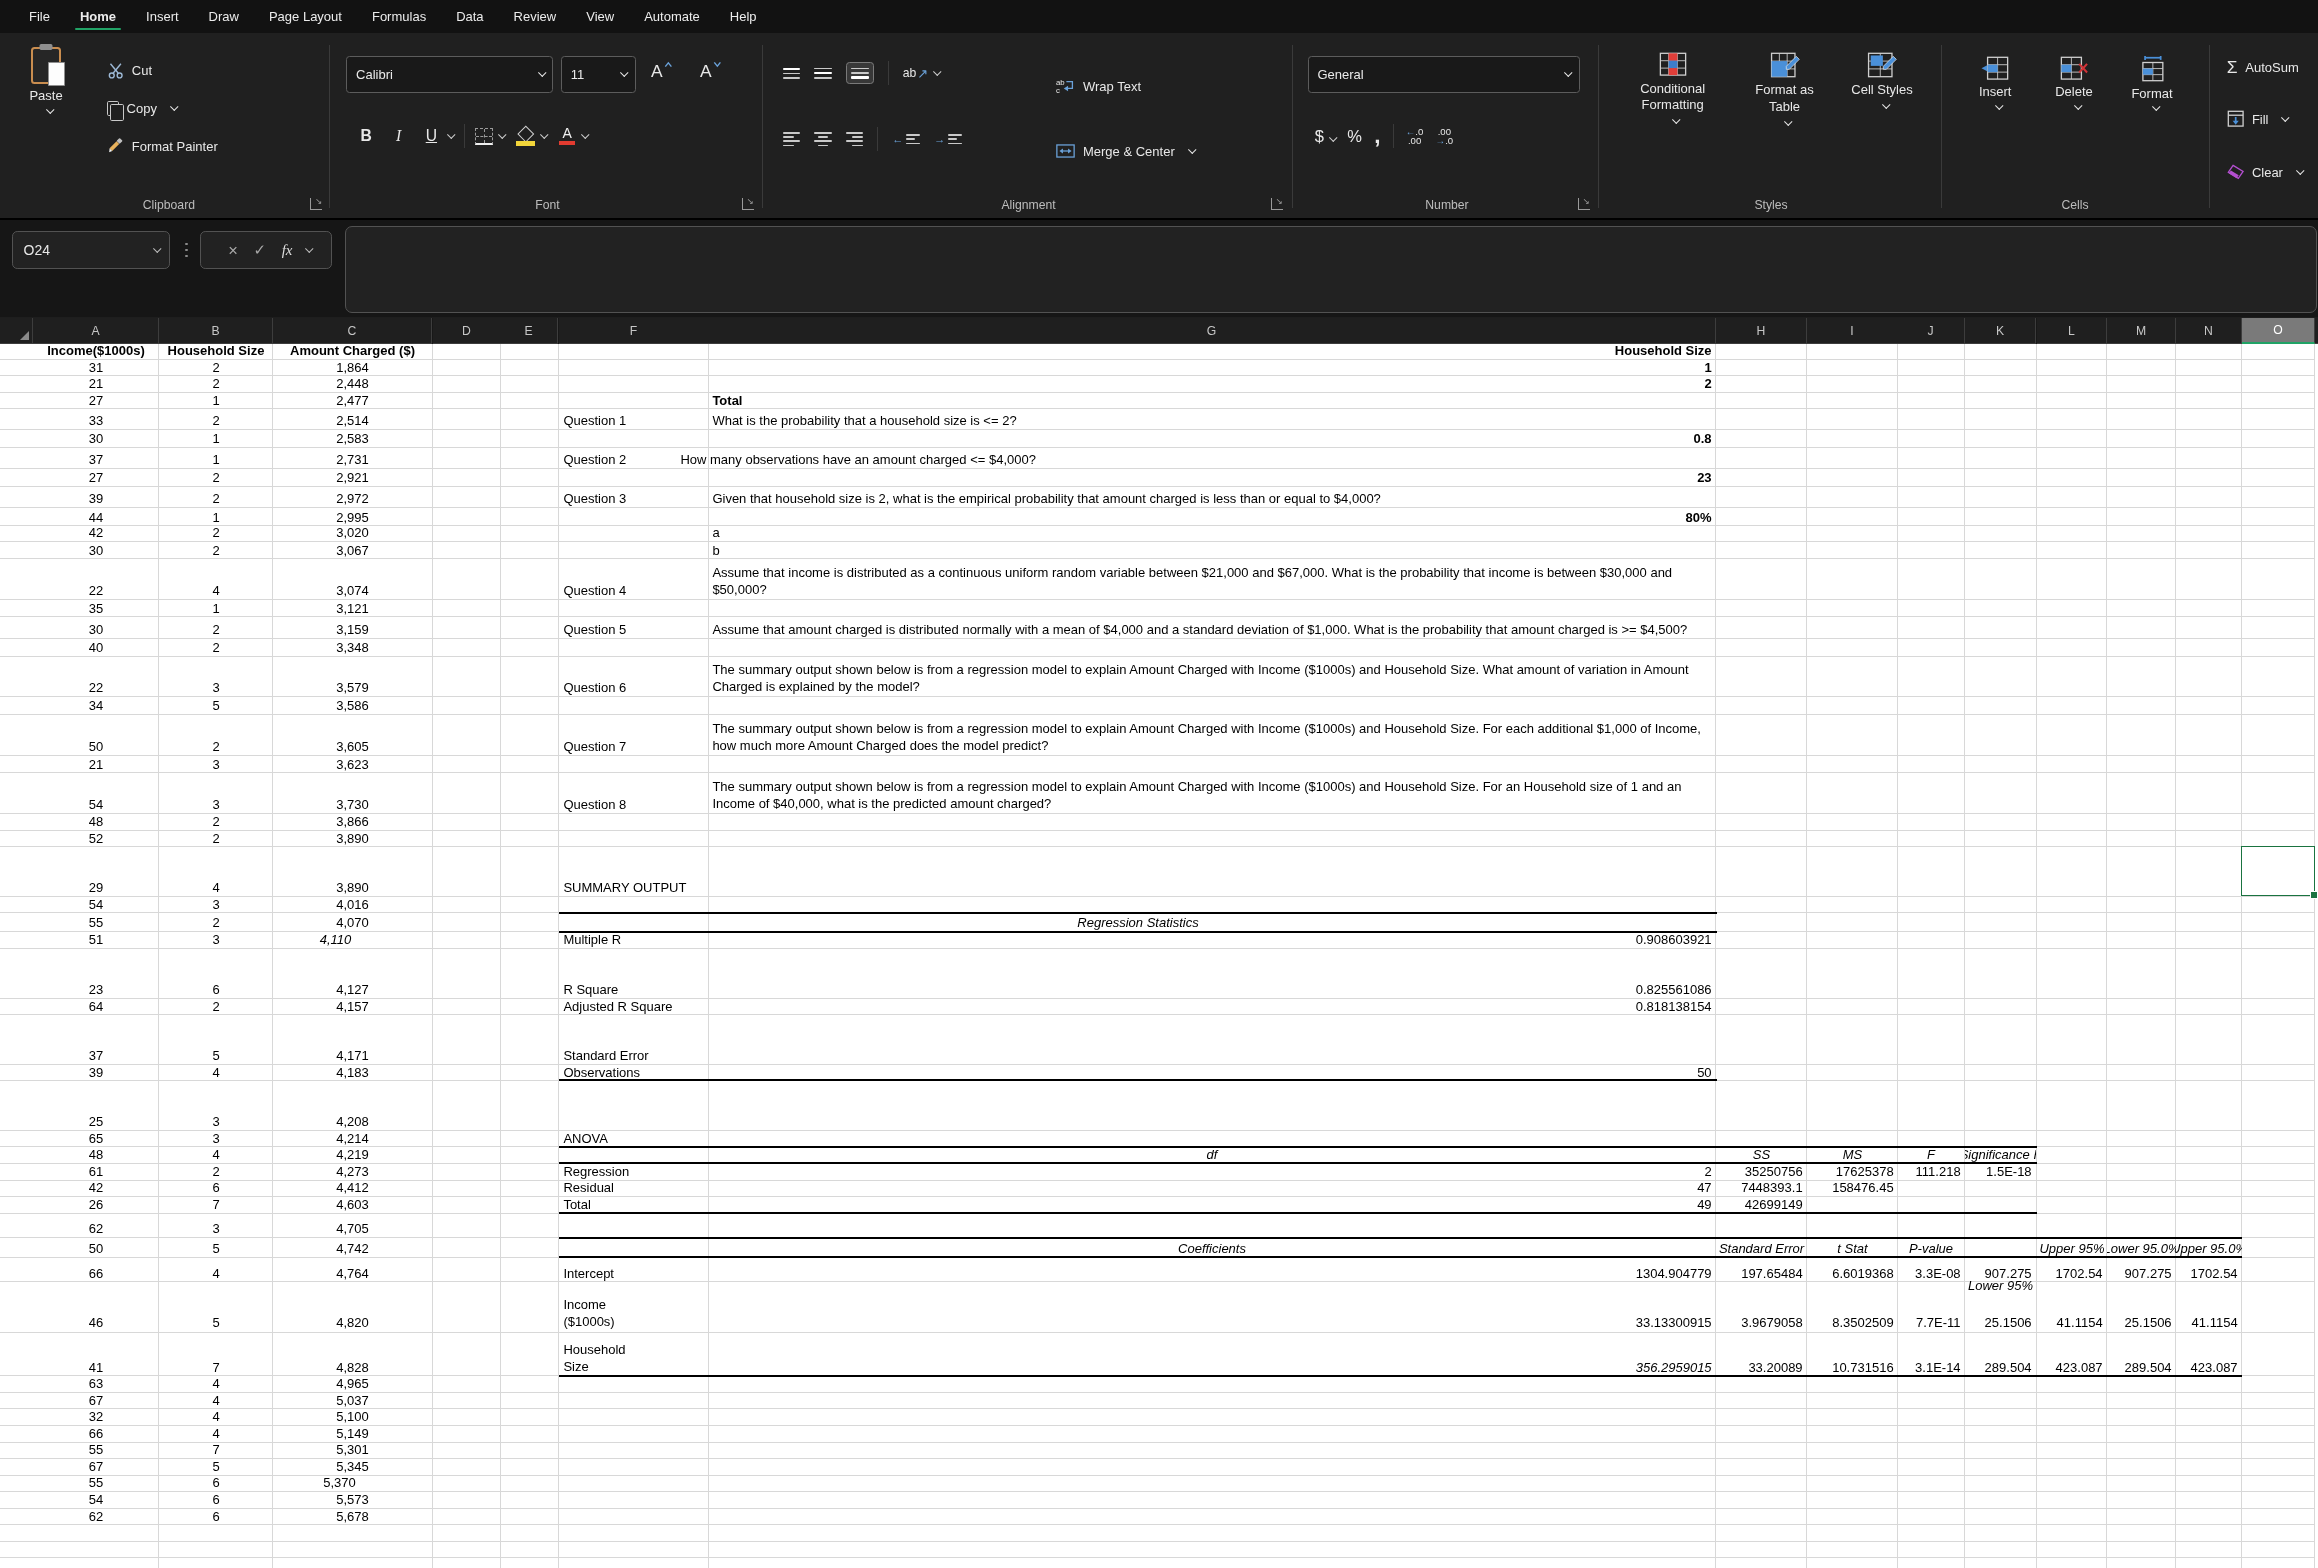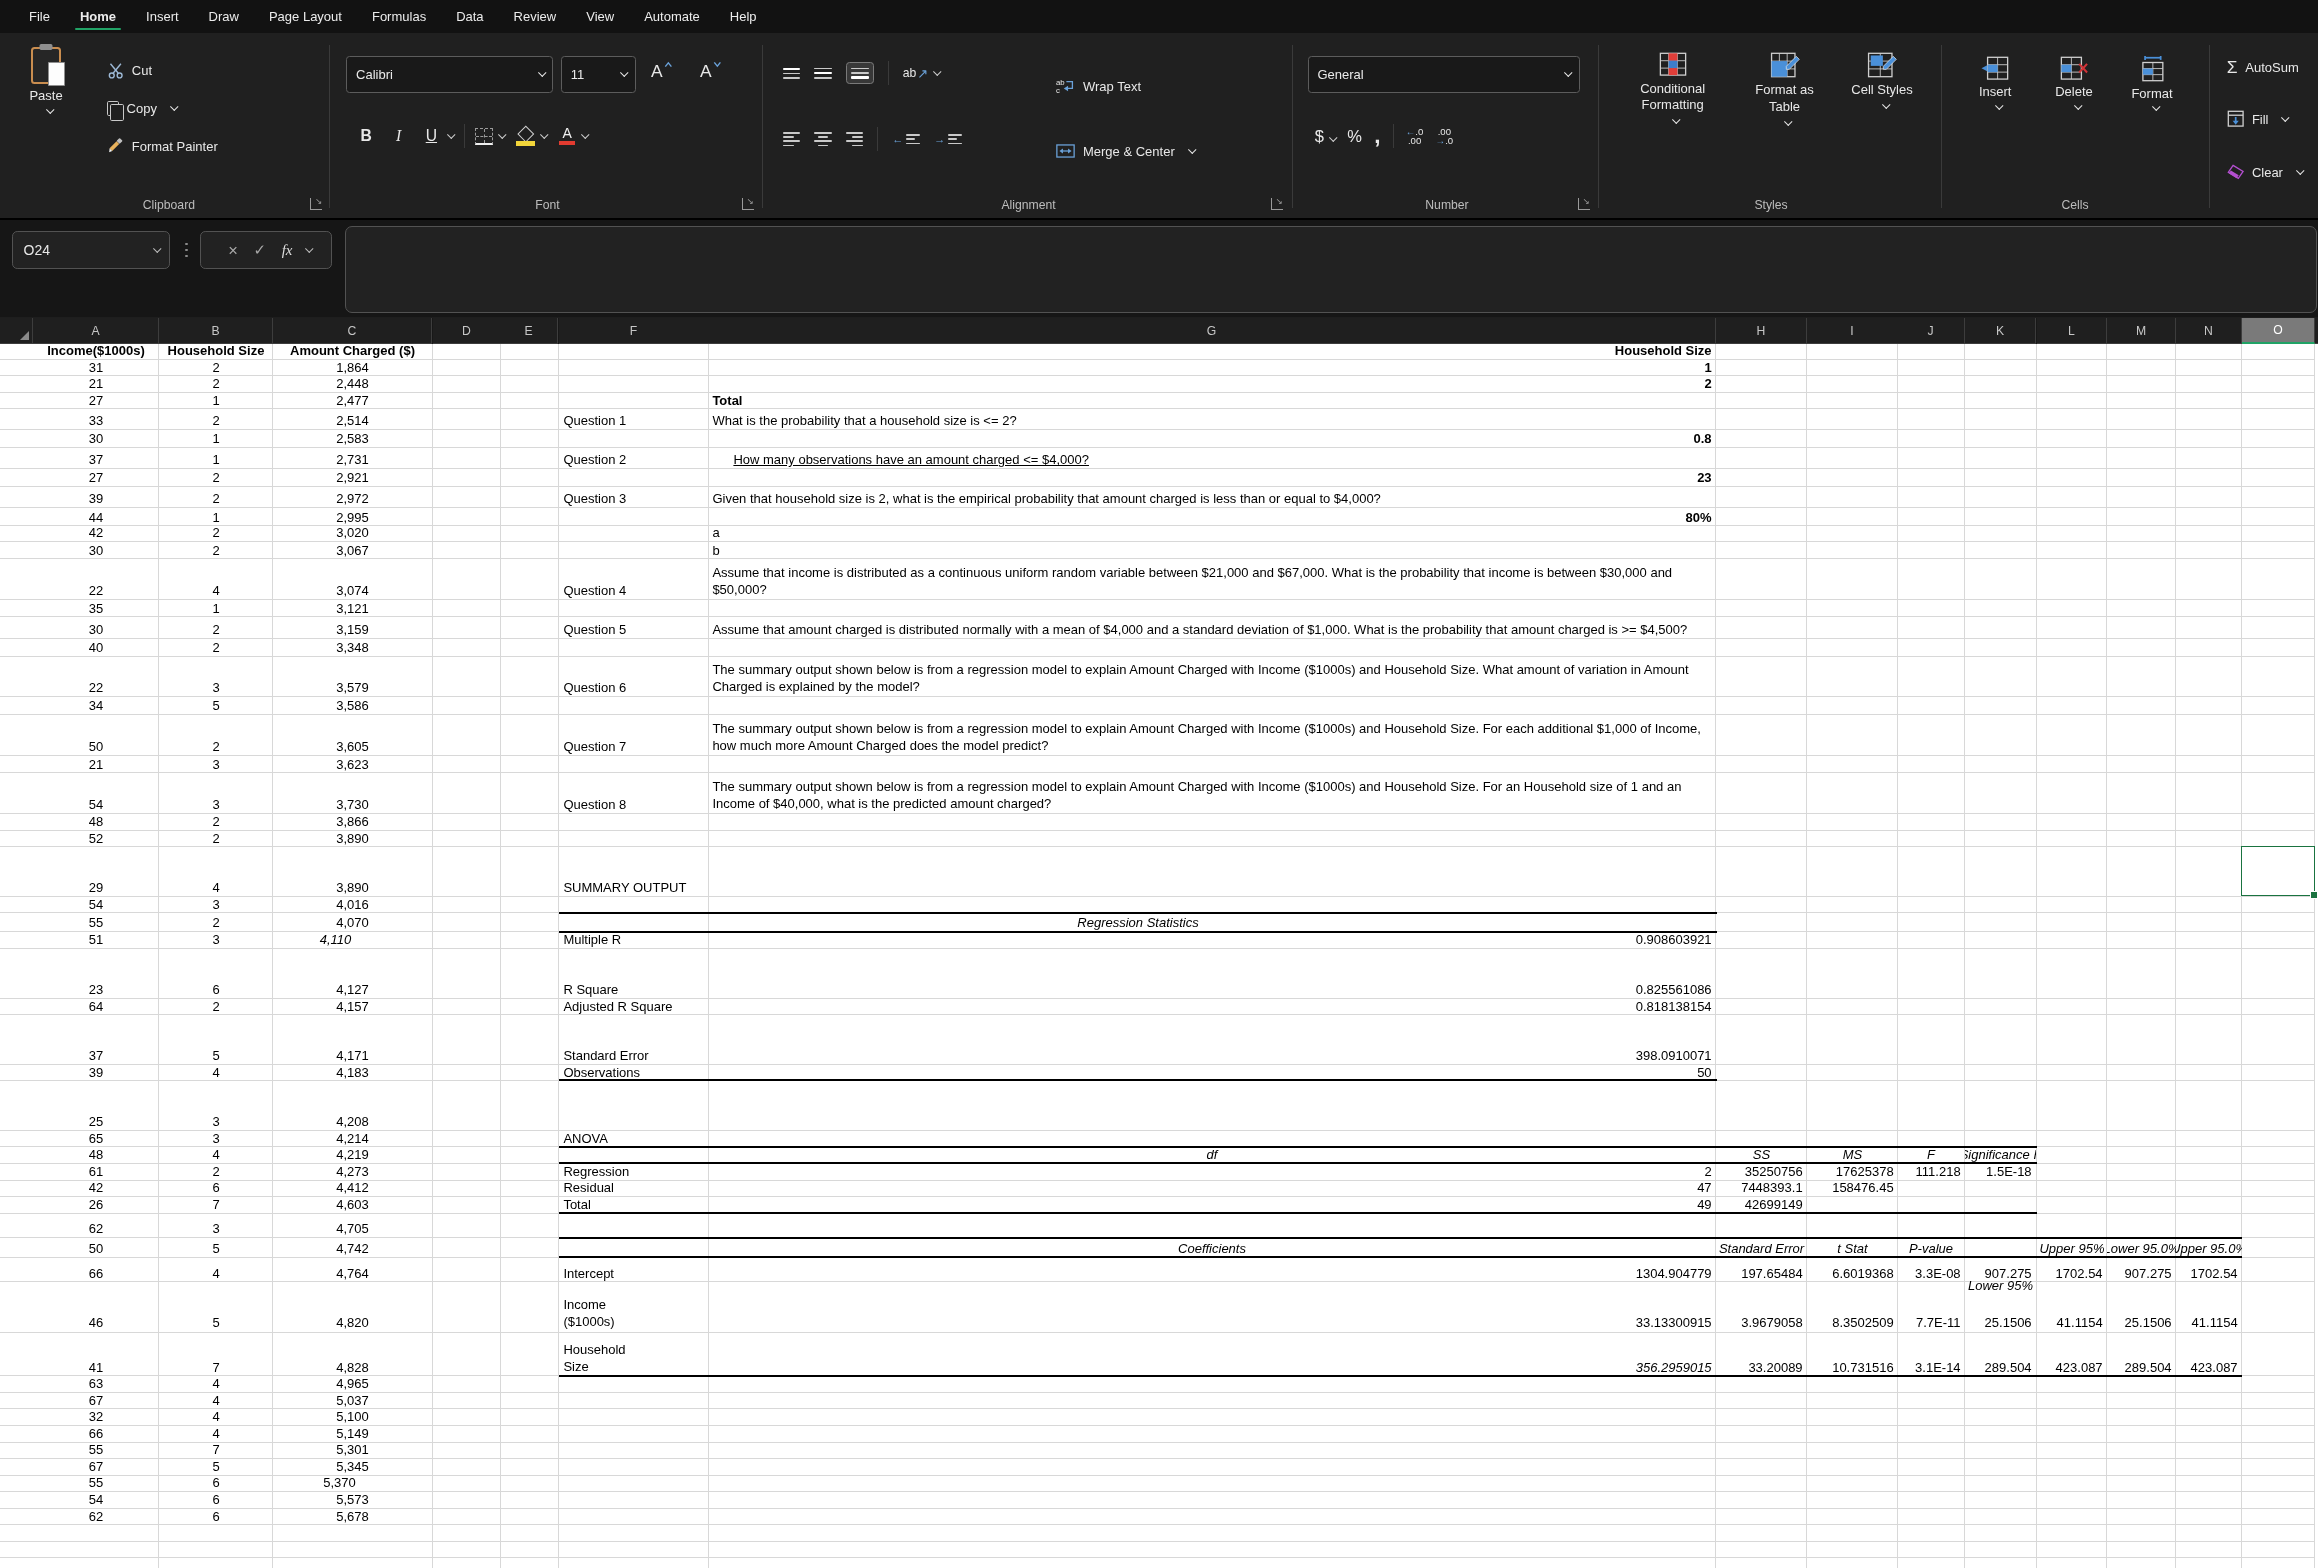--- a/index.html
+++ b/index.html
@@ -721,21 +721,21 @@
       <div class="c rt b" style="left: 708px; top: 32px; height: 16.5px; width: 1008px;">2</div>
       <div class="c b" style="left: 708px; top: 49px; height: 16.5px; width: 1008px;">Total</div>
       <div class="c rt b" style="left: 708px; top: 86px; height: 17.4px; width: 1008px;">0.8</div>
       <div class="c rt b" style="left: 708px; top: 124px; height: 18.3px; width: 1008px;">23</div>
       <div class="c rt b" style="left: 708px; top: 164px; height: 18.3px; width: 1008px;">80%</div>
       <div class="c " style="left: 708px; top: 182px; height: 15.7px; width: 1008px;">a</div>
       <div class="c " style="left: 708px; top: 198px; height: 17.4px; width: 1008px;">b</div>
       <div class="c " style="left: 559px; top: 65px; height: 21px; width: 150px;">Question 1</div>
       <div class="c " style="left: 708px; top: 65px; height: 21px;">What is the probability that a household size is &lt;= 2?</div>
       <div class="c " style="left: 559px; top: 104px; height: 21px; width: 150px;">Question 2</div>
-      <div class="c " style="left: 729px; top: 104px; height: 21px; text-decoration: underline;">How many observations have an amount charged &lt;= $4,000?</div>
+      <div class="c " style="left: 676px; top: 104px; height: 21px;">How many observations have an amount charged &lt;= $4,000?</div>
       <div class="c " style="left: 559px; top: 143px; height: 21px; width: 150px;">Question 3</div>
       <div class="c " style="left: 708px; top: 143px; height: 21px;">Given that household size is 2, what is the empirical probability that amount charged is less than or equal to $4,000?</div>
       <div class="c " style="left: 559px; top: 215px; height: 41px; width: 150px;">Question 4</div>
       <div class="c wrap" style="left: 708px; top: 215px; height: 41px; width: 1008px;">Assume that income is distributed as a continuous uniform random variable between $21,000 and $67,000. What is the probability that income is between $30,000 and $50,000?</div>
       <div class="c " style="left: 559px; top: 273px; height: 22px; width: 150px;">Question 5</div>
       <div class="c " style="left: 708px; top: 273px; height: 22px;">Assume that amount charged is distributed normally with a mean of $4,000 and a standard deviation of $1,000. What is the probability that amount charged is &gt;= $4,500?</div>
       <div class="c " style="left: 559px; top: 312px; height: 41px; width: 150px;">Question 6</div>
       <div class="c wrap" style="left: 708px; top: 312px; height: 41px; width: 1008px;">The summary output shown below is from a regression model to explain Amount Charged with Income ($1000s) and Household Size. What amount of variation in Amount Charged is explained by the model?</div>
       <div class="c " style="left: 559px; top: 371px; height: 41px; width: 150px;">Question 7</div>
       <div class="c wrap" style="left: 708px; top: 371px; height: 41px; width: 1008px;">The summary output shown below is from a regression model to explain Amount Charged with Income ($1000s) and Household Size. For each additional $1,000 of Income, how much more Amount Charged does the model predict?</div>
@@ -743,21 +743,20 @@
       <div class="c wrap" style="left: 708px; top: 429px; height: 41px; width: 1008px;">The summary output shown below is from a regression model to explain Amount Charged with Income ($1000s) and Household Size. For an Household size of 1 and an Income of $40,000, what is the predicted amount charged?</div>
       <div class="c " style="left: 559px; top: 503px; height: 50px;">SUMMARY OUTPUT</div>
       <div class="c ctr i" style="left: 559px; top: 569px; height: 19px; width: 1158px;">Regression Statistics</div>
       <div class="c clip" style="left: 559px; top: 588px; height: 16.5px; width: 150px;">Multiple R</div>
       <div class="c rt" style="left: 708px; top: 588px; height: 16.5px; width: 1008px;">0.908603921</div>
       <div class="c clip" style="left: 559px; top: 605px; height: 50px; width: 150px;">R Square</div>
       <div class="c rt" style="left: 708px; top: 605px; height: 50px; width: 1008px;">0.825561086</div>
       <div class="c clip" style="left: 559px; top: 655px; height: 16.5px; width: 150px;">Adjusted R Square</div>
       <div class="c rt" style="left: 708px; top: 655px; height: 16.5px; width: 1008px;">0.818138154</div>
       <div class="c clip" style="left: 559px; top: 671px; height: 50px; width: 150px;">Standard Error</div>
-      <div class="c rt" style="left: 708px; top: 671px; height: 50px; width: 1008px;">398.0910071</div>
       <div class="c clip" style="left: 559px; top: 721px; height: 16.5px; width: 150px;">Observations</div>
       <div class="c rt" style="left: 708px; top: 721px; height: 16.5px; width: 1008px;">50</div>
       <div class="c " style="left: 559px; top: 787px; height: 16.5px; width: 150px;">ANOVA</div>
       <div class="c ctr i clip" style="left: 708px; top: 803px; height: 16.5px; width: 1008px;">df</div>
       <div class="c ctr i clip" style="left: 1716px; top: 803px; height: 16.5px; width: 91px;">SS</div>
       <div class="c ctr i clip" style="left: 1807px; top: 803px; height: 16.5px; width: 91px;">MS</div>
       <div class="c ctr i clip" style="left: 1897px; top: 803px; height: 16.5px; width: 68px;">F</div>
       <div class="c ctr i clip" style="left: 1965px; top: 803px; height: 16.5px; width: 71px;">Significance F</div>
       <div class="c " style="left: 559px; top: 820px; height: 16.5px; width: 150px;">Regression</div>
       <div class="c rt" style="left: 708px; top: 820px; height: 16.5px; width: 1008px;">2</div>

